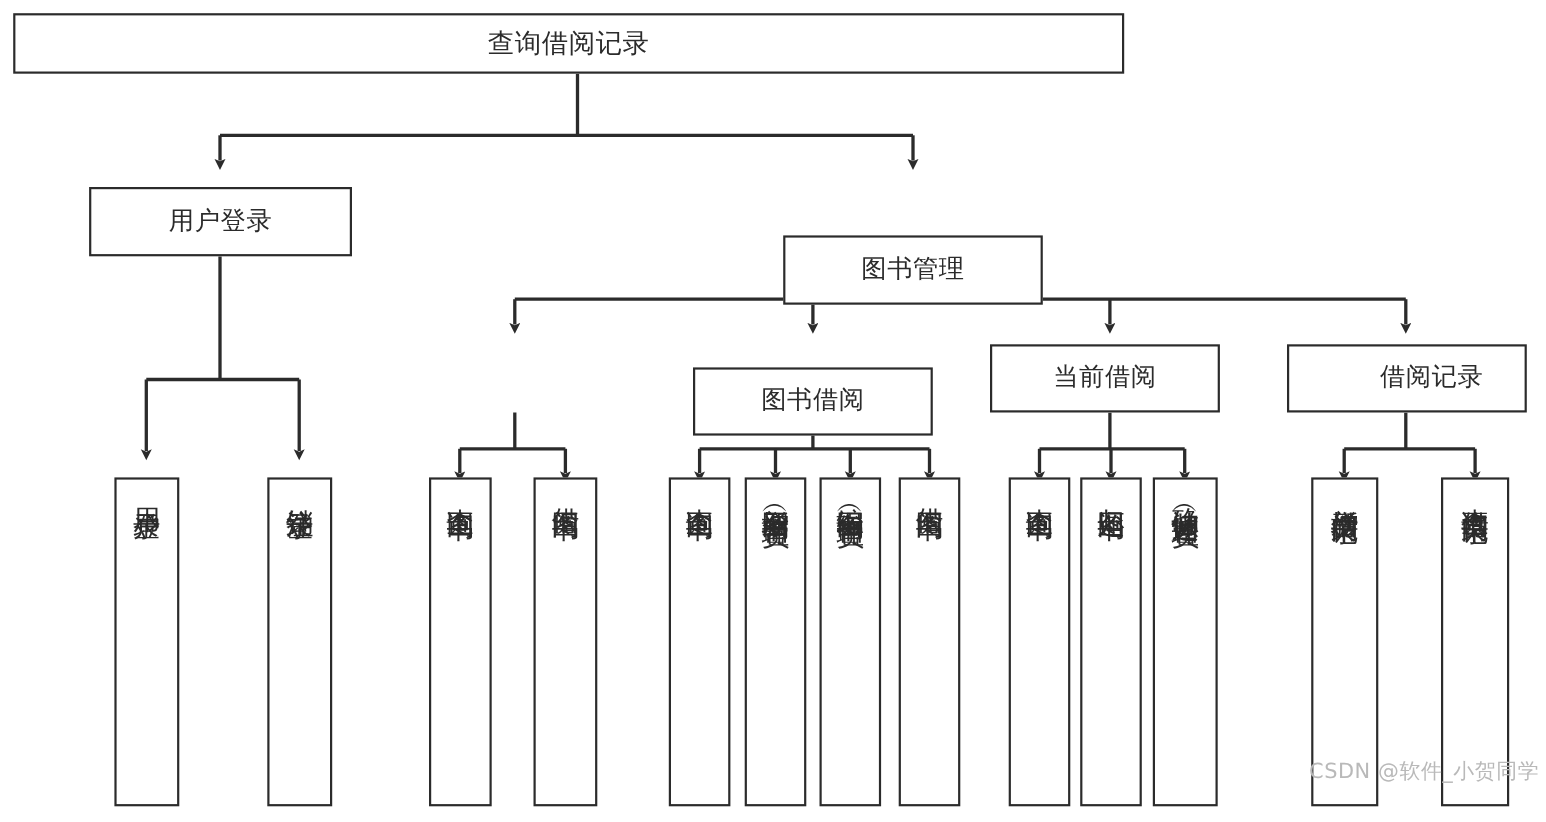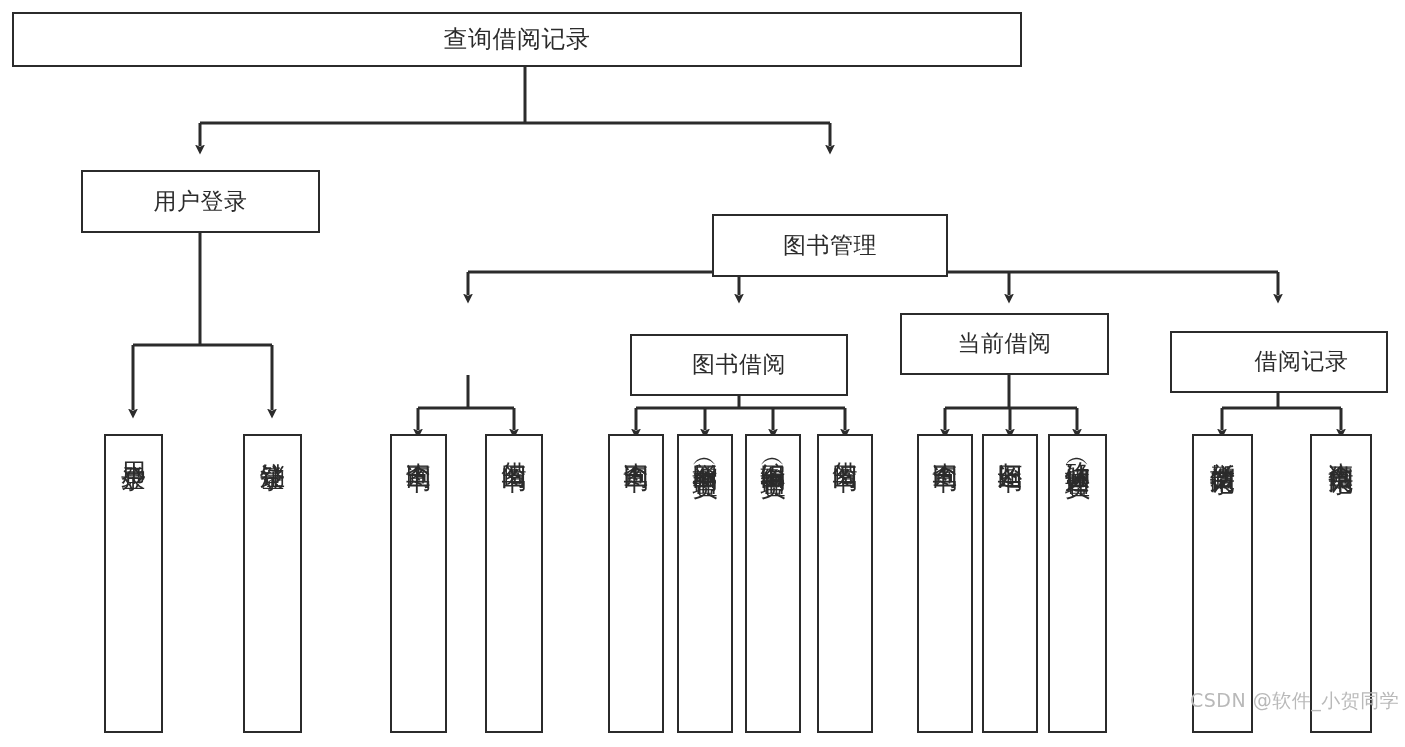--- a/index.html
+++ b/index.html
@@ -129,21 +129,21 @@
   <div class="node horiz" style="left:712px;top:170px;width:236px;height:63px;margin-top:44px;">
     <span class="label">图书管理</span>
   </div>
 
   <div class="node horiz" style="left:630px;top:313px;width:218px;height:62px;margin-top:21px;">
     <span class="label">图书借阅</span>
   </div>
   <div class="node horiz" style="left:900px;top:313px;width:209px;height:62px;">
     <span class="label">当前借阅</span>
   </div>
-  <div class="node horiz" style="left:1170px;top:331px;width:218px;height:62px;padding-left:45px;">
+  <div class="node horiz" style="left:1170px;top:313px;width:218px;height:62px;padding-left:45px;">
     <span class="label">借阅记录</span>
   </div>
 
   <div class="node vert" style="left:104px;top:434px;width:59px;height:299px;">
     <span class="label">用户登录</span>
   </div>
   <div class="node vert" style="left:243px;top:434px;width:59px;height:299px;">
     <span class="label">注销登录</span>
   </div>
 

